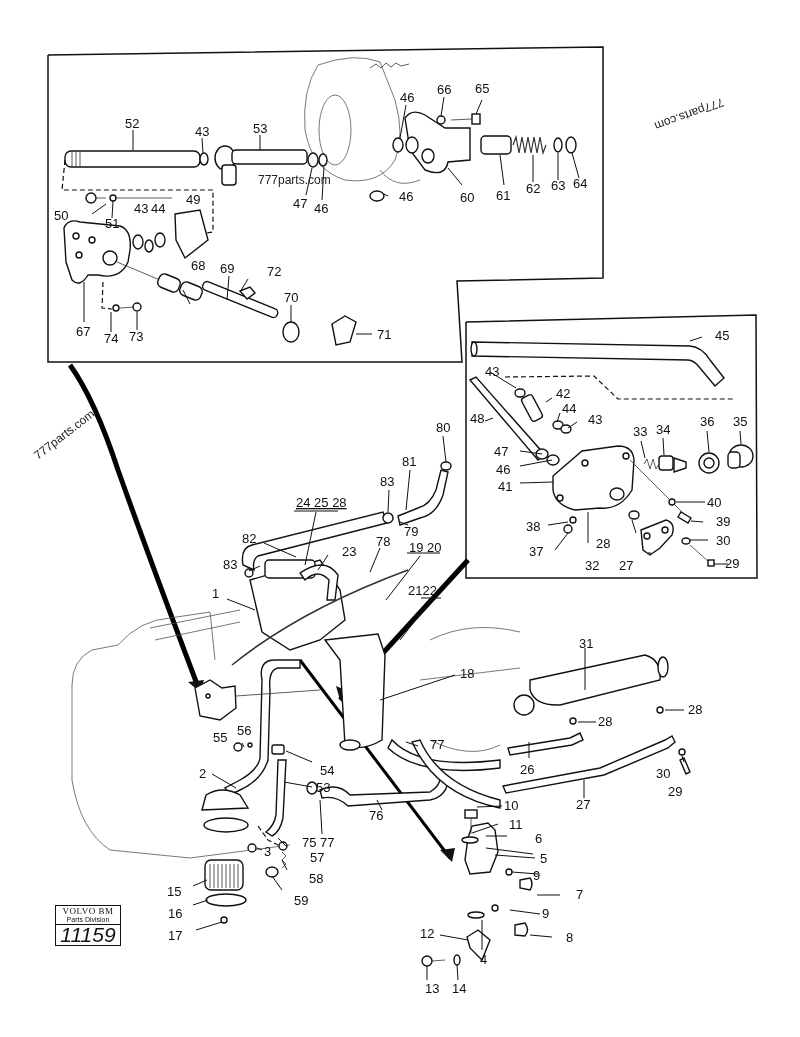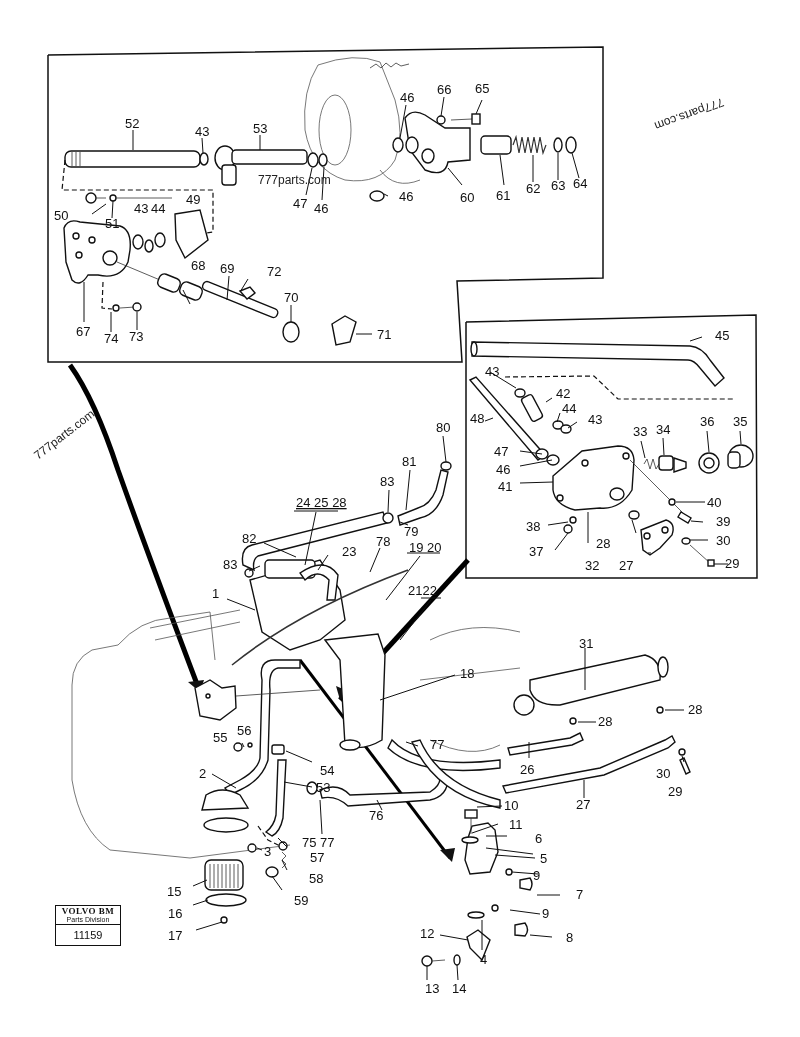--- a/index.html
+++ b/index.html
@@ -6,23 +6,23 @@
   body{width:800px;height:1037px;position:relative;overflow:hidden;font-family:"Liberation Sans",sans-serif;color:#111;}
   svg#diagram{position:absolute;left:0;top:0;width:800px;height:1037px;}
   .lbl{font-family:"Liberation Sans",sans-serif;font-size:13px;fill:#111;}
   .ln{stroke:#111;stroke-width:1;fill:none;}
   .part{stroke:#111;stroke-width:1.4;fill:#fff;}
   .thin{stroke:#333;stroke-width:0.8;fill:none;}
   .ghost{stroke:#555;stroke-width:0.8;fill:none;}
   .dash{stroke:#111;stroke-width:1.2;fill:none;stroke-dasharray:5 3;}
   .wm{font-family:"Liberation Sans",sans-serif;font-size:12px;fill:#222;}
   #badge{position:absolute;left:55px;top:905px;width:64px;border:1px solid #111;background:#fff;text-align:center;}
-  #badge .brand{font-family:"Liberation Serif",serif;font-weight:bold;font-size:9px;letter-spacing:0.5px;line-height:10px;}
+  #badge .brand{font-family:"Liberation Serif",serif;font-weight:normal;font-size:9px;letter-spacing:0.5px;line-height:10px;}
   #badge .div{font-size:7px;line-height:8px;border-bottom:1px solid #111;}
-  #badge .num{font-size:11px;line-height:20px;}
+  #badge .num{font-size:21px;line-height:20px;font-style:italic;}
 </style>
 </head>
 <body>
 
 <svg id="diagram" viewBox="0 0 800 1037">
 
   <g>
     <polyline class="ln" style="stroke-width:1.5" points="48,55 603,47 603,278 457,281 462,362 48,362 48,55"></polyline>
 
     <path class="ghost" d="M318,65 Q355,52 380,62 L395,100 Q405,135 395,160 Q380,185 345,180 Q312,170 305,130 Q302,90 318,65Z"></path>

